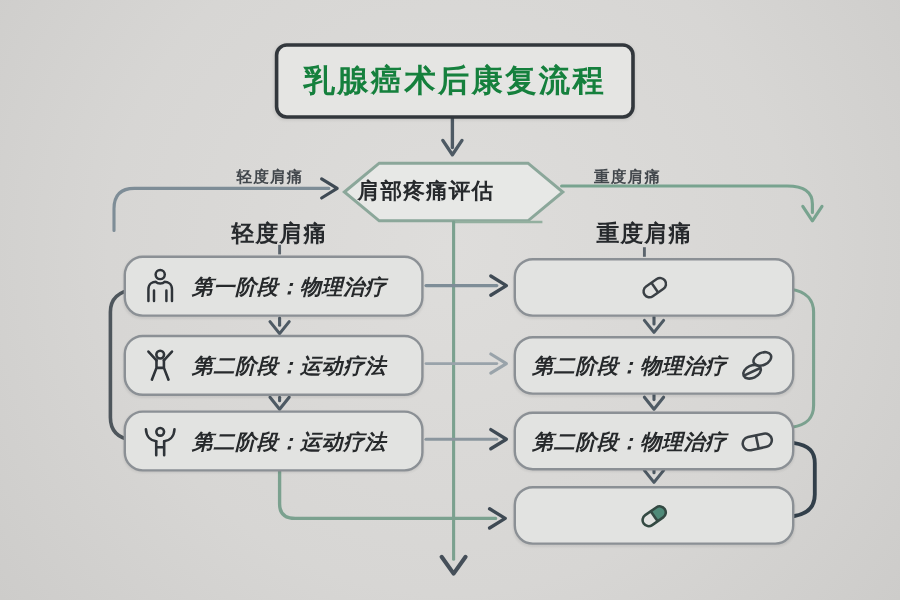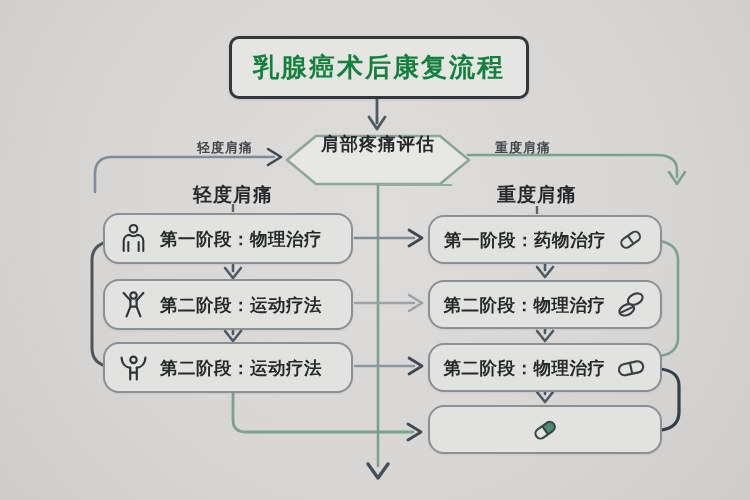--- a/index.html
+++ b/index.html
@@ -10,41 +10,42 @@
   }
   .overlay{position:absolute;left:0;top:0;z-index:1;}
   .title-box{
     position:absolute;left:229px;top:36px;width:294px;height:57px;z-index:2;
     background:#e5e5e3;border:3px solid #32373c;border-radius:10px;
     display:flex;align-items:center;justify-content:center;
     font-size:26px;font-weight:bold;color:#15803d;letter-spacing:2px;
     box-shadow:0 1px 3px rgba(0,0,0,.10);
   }
   .decision-label{
-    position:absolute;left:298px;top:132px;width:160px;z-index:2;
-    text-align:center;font-size:18px;font-weight:bold;color:#26292c;letter-spacing:1px;
+    position:absolute;left:298px;top:147px;width:160px;z-index:2;
+    font-size:18px;font-weight:bold;color:#26292c;letter-spacing:1px;
   }
   .edge-label{
     position:absolute;z-index:2;width:110px;text-align:center;
     font-size:13px;font-weight:bold;color:#42474c;letter-spacing:1px;
   }
   .edge-label.left{left:170px;top:139px;}
   .edge-label.right{left:468px;top:139px;}
   .col-header{
     position:absolute;z-index:2;width:140px;text-align:center;
     font-size:19px;font-weight:bold;color:#26292c;letter-spacing:1px;top:182px;
   }
   .col-header.left{left:163px;}
   .col-header.right{left:467px;}
   .fbox{
     position:absolute;z-index:2;box-sizing:border-box;
     background:#e2e3e1;border:2px solid #8b9095;border-radius:16px;
     display:flex;align-items:center;
     font-size:17.5px;font-weight:bold;color:#26292b;letter-spacing:.5px;
     box-shadow:0 1px 2px rgba(0,0,0,.07);
+    font-style:italic;
   }
   .fbox.left-col{left:103px;width:250px;height:51px;padding:0 10px 0 13px;gap:11px;justify-content:flex-start;}
   .fbox.right-col{left:428px;width:234px;height:49px;padding:0 8px;gap:9px;justify-content:center;}
   .fbox .icon{display:flex;align-items:center;justify-content:center;flex:0 0 auto;}
   .fbox-label{white-space:nowrap;}
 </style>
 </head>
 <body>
 
 <div class="canvas">
@@ -158,21 +159,20 @@
       <svg width="31" height="31" viewBox="0 0 30 30" fill="none" stroke="#2f3439" stroke-width="2.1" stroke-linecap="round" stroke-linejoin="round">
         <circle cx="15" cy="7.6" r="3.1"></circle>
         <path d="M3.5,5.5 C3.8,12 8,14.8 11.8,15.2 M26.5,5.5 C26.2,12 22,14.8 18.2,15.2"></path>
         <path d="M11.8,15.2 L11.8,26.5 M18.2,15.2 L18.2,26.5 M11.8,20 L18.2,20"></path>
       </svg>
     </span>
     <span class="fbox-label">第二阶段：运动疗法</span>
   </div>
 
   <div class="fbox right-col" style="top:215px">
-    <span class="fbox-label">第一阶段：药物治疗</span>
     <span class="icon">
       <svg width="31" height="31" viewBox="0 0 30 30" fill="none" stroke="#3a4045" stroke-width="2">
         <g transform="rotate(-35 15 15)">
           <rect x="5" y="10.5" width="20" height="9.5" rx="4.75"></rect>
           <line x1="15" y1="10.5" x2="15" y2="20"></line>
         </g>
       </svg>
     </span>
   </div>
 

